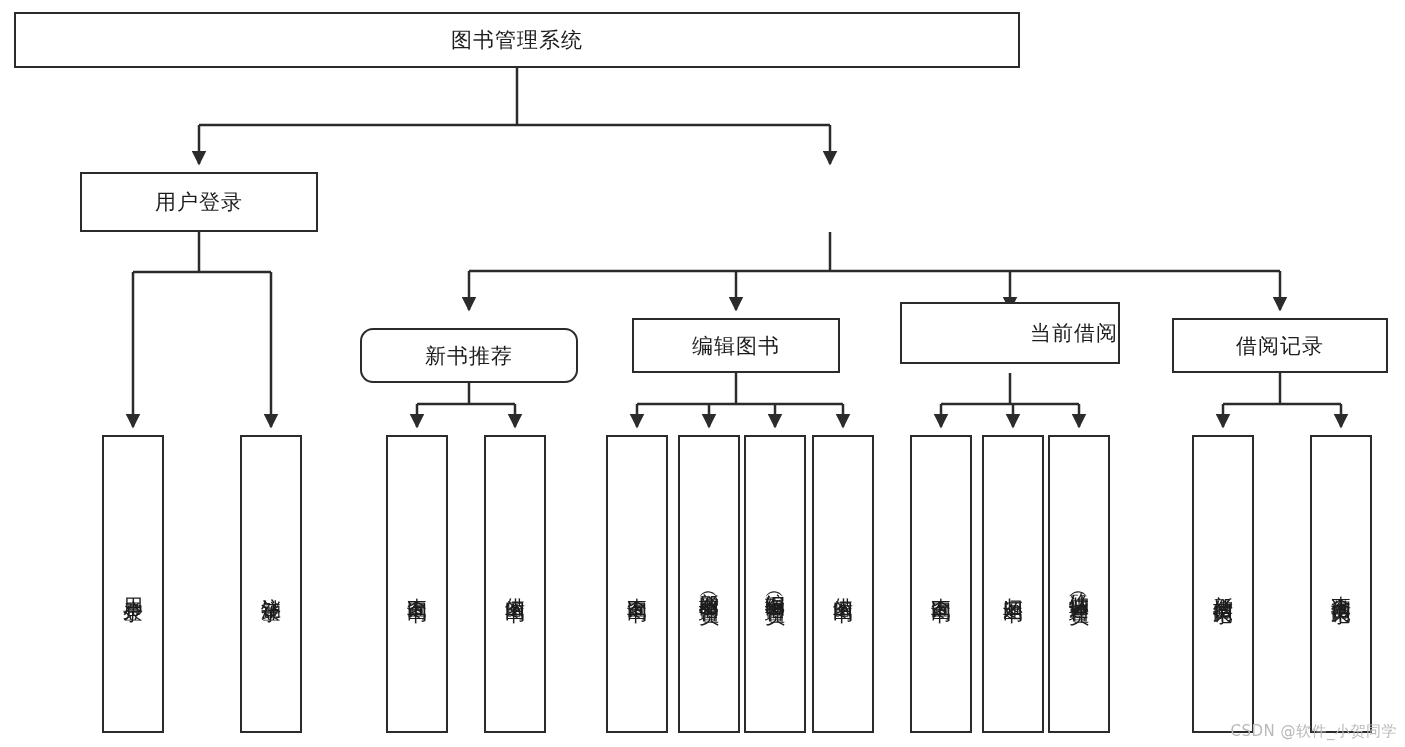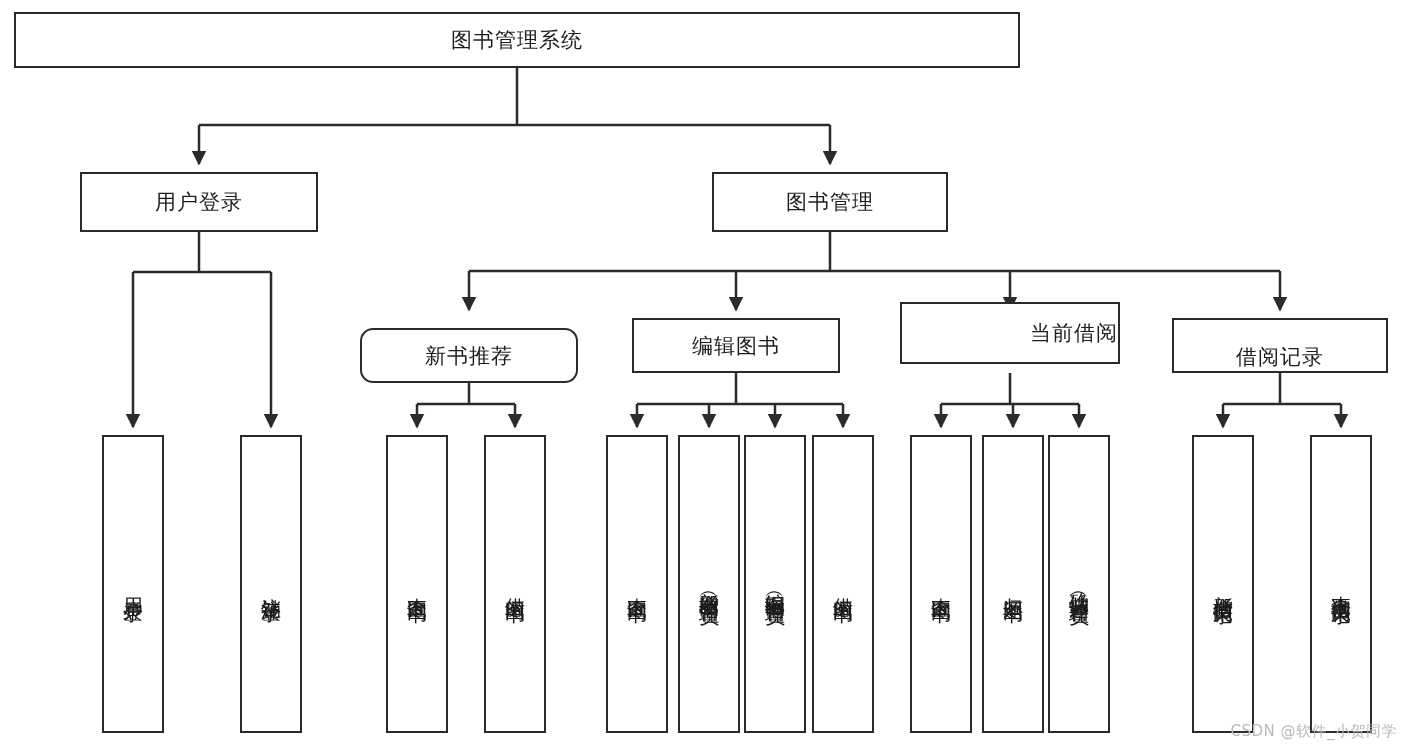--- a/index.html
+++ b/index.html
@@ -121,34 +121,31 @@
     </g>
   </svg>
 
   <div class="node-box horiz" style="left:14px; top:12px; width:1006px; height:56px;">
     <span class="node-label">图书管理系统</span>
   </div>
 
   <div class="node-box horiz" style="left:80px; top:172px; width:238px; height:60px;">
     <span class="node-label">用户登录</span>
   </div>
-  <div class="node-box horiz" style="left:712px; top:172px; width:236px; height:60px;">
-    <span class="node-label">图书管理</span>
-  </div>
 
   <div class="node-box horiz" style="left:360px; top:328px; width:218px; height:55px;border-radius:13px;">
     <span class="node-label">新书推荐</span>
   </div>
   <div class="node-box horiz" style="left:632px; top:318px; width:208px; height:55px;">
     <span class="node-label">编辑图书</span>
   </div>
   <div class="node-box horiz" style="left:900px; top:302px; width:220px; height:62px;justify-content:flex-end;">
     <span class="node-label">当前借阅</span>
   </div>
-  <div class="node-box horiz" style="left:1172px; top:318px; width:216px; height:55px;align-items:flex-end;">
+  <div class="node-box horiz" style="left:1172px; top:318px; width:216px; height:55px;">
     <span class="node-label">借阅记录</span>
   </div>
 
   <div class="node-box vert" style="left:102px; top:435px; width:62px; height:298px;">
     <span class="node-label">用户登录</span>
   </div>
   <div class="node-box vert" style="left:240px; top:435px; width:62px; height:298px;">
     <span class="node-label">注销登录</span>
   </div>
   <div class="node-box vert" style="left:386px; top:435px; width:62px; height:298px;">

